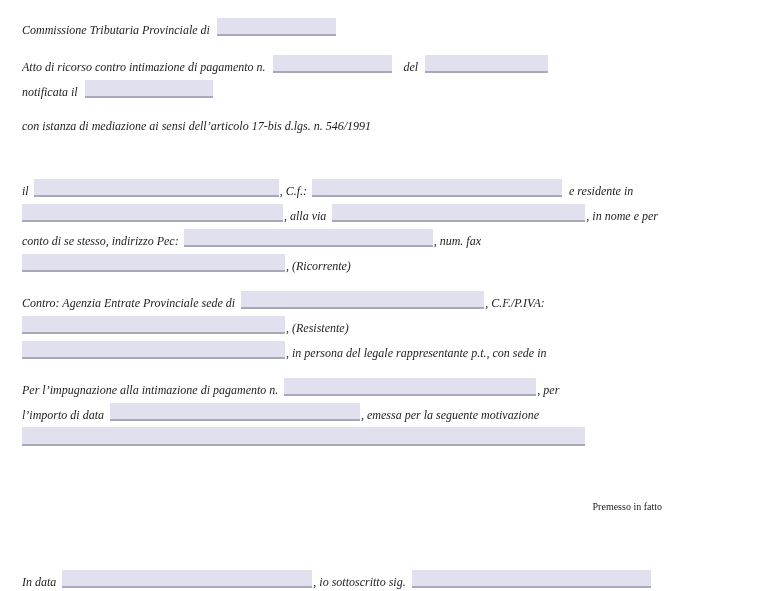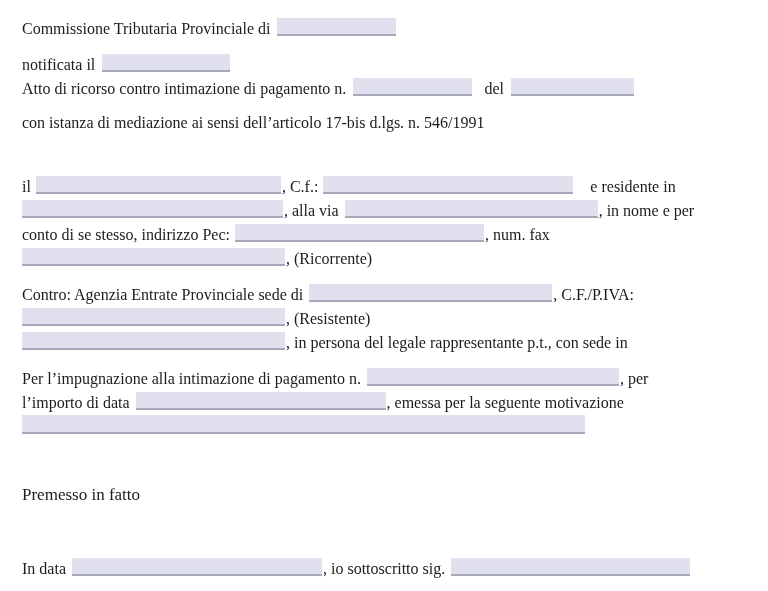--- a/index.html
+++ b/index.html
@@ -48,63 +48,64 @@
   }
   .field.tall {
     height: 17px;
   }
   .field.block {
     display: block;
     top: 0;
     margin: 1px 0 0 0;
   }
   .center {
-    text-align: left;
-    font-size: 17px;
+    text-align: right;
+    font-size: 10px;
     line-height: 22px;
   }
   .txt { white-space: pre; }
   .row {
     display: block;
-    font-size: 16px;
+    font-size: 12px;
     line-height: 22px;
     white-space: nowrap;
+    font-style: italic;
   }
 </style>
 </head>
 <body>
 
 <div class="page">
   <div class="doc">
 
     <div class="row">
       <span class="txt">Commissione Tributaria Provinciale di</span><span class="field" style="width:119px;margin-left:7px;"></span>
     </div>
 
     <div class="gap-sm"></div>
 
     <div class="row">
-      <span class="txt">notificata il</span><span class="field" style="width:128px;margin-left:7px;"></span>
+      <span class="txt">Atto di ricorso contro intimazione di pagamento n.</span><span class="field" style="width:119px;margin-left:7px;"></span><span class="txt" style="padding-left:11px;">del</span><span class="field" style="width:123px;margin-left:7px;"></span>
     </div>
 
     <div class="row">
-      <span class="txt">Atto di ricorso contro intimazione di pagamento n.</span><span class="field" style="width:119px;margin-left:7px;"></span><span class="txt" style="padding-left:11px;">del</span><span class="field" style="width:123px;margin-left:7px;"></span>
+      <span class="txt">notificata il</span><span class="field" style="width:128px;margin-left:7px;"></span>
     </div>
 
     <div class="gap-sm"></div>
 
     <div class="row">
       <span class="txt">con istanza di mediazione ai sensi dell’articolo 17-bis d.lgs. n. 546/1991</span>
     </div>
 
     <div class="gap-xl"></div>
 
 
     <div class="row">
-      <span class="txt">il</span><span class="field" style="width:245px;margin-left:5px;"></span><span class="txt">, C.f.:</span><span class="field" style="width:250px;margin-left:5px;"></span><span class="txt" style="padding-left:16px;">e residente in</span>
+      <span class="txt">il</span><span class="field" style="width:245px;margin-left:5px;"></span><span class="txt">, C.f.:</span><span class="field" style="width:250px;margin-left:5px;"></span><span class="txt" style="padding-left:6px;">e residente in</span>
     </div>
 
     <div class="row">
       <span class="field" style="width:261px;margin-left:0;"></span><span class="txt">, alla via</span><span class="field" style="width:253px;margin-left:6px;"></span><span class="txt">, in nome e per</span>
     </div>
 
     <div class="row">
       <span class="txt">conto di se stesso, indirizzo Pec:</span><span class="field" style="width:249px;margin-left:5px;"></span><span class="txt">, num. fax</span>
     </div>
 

